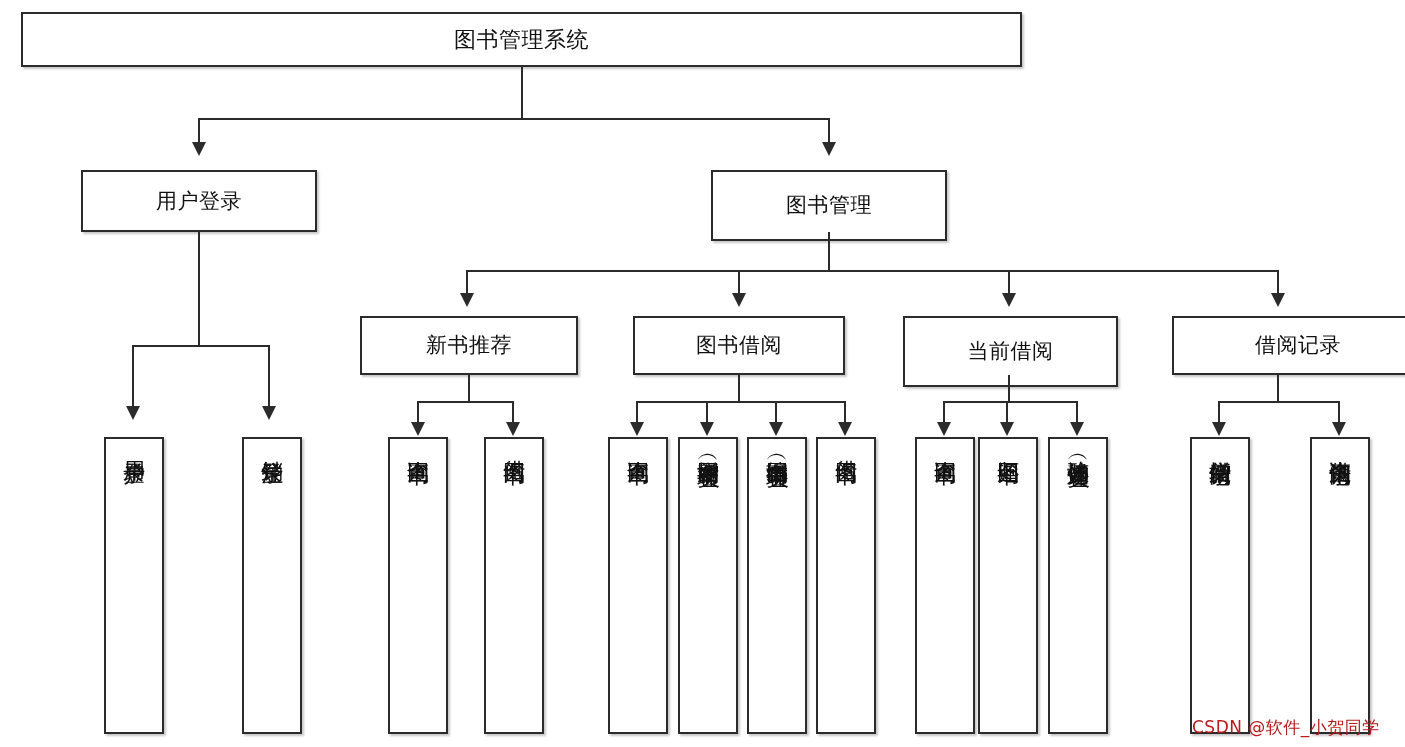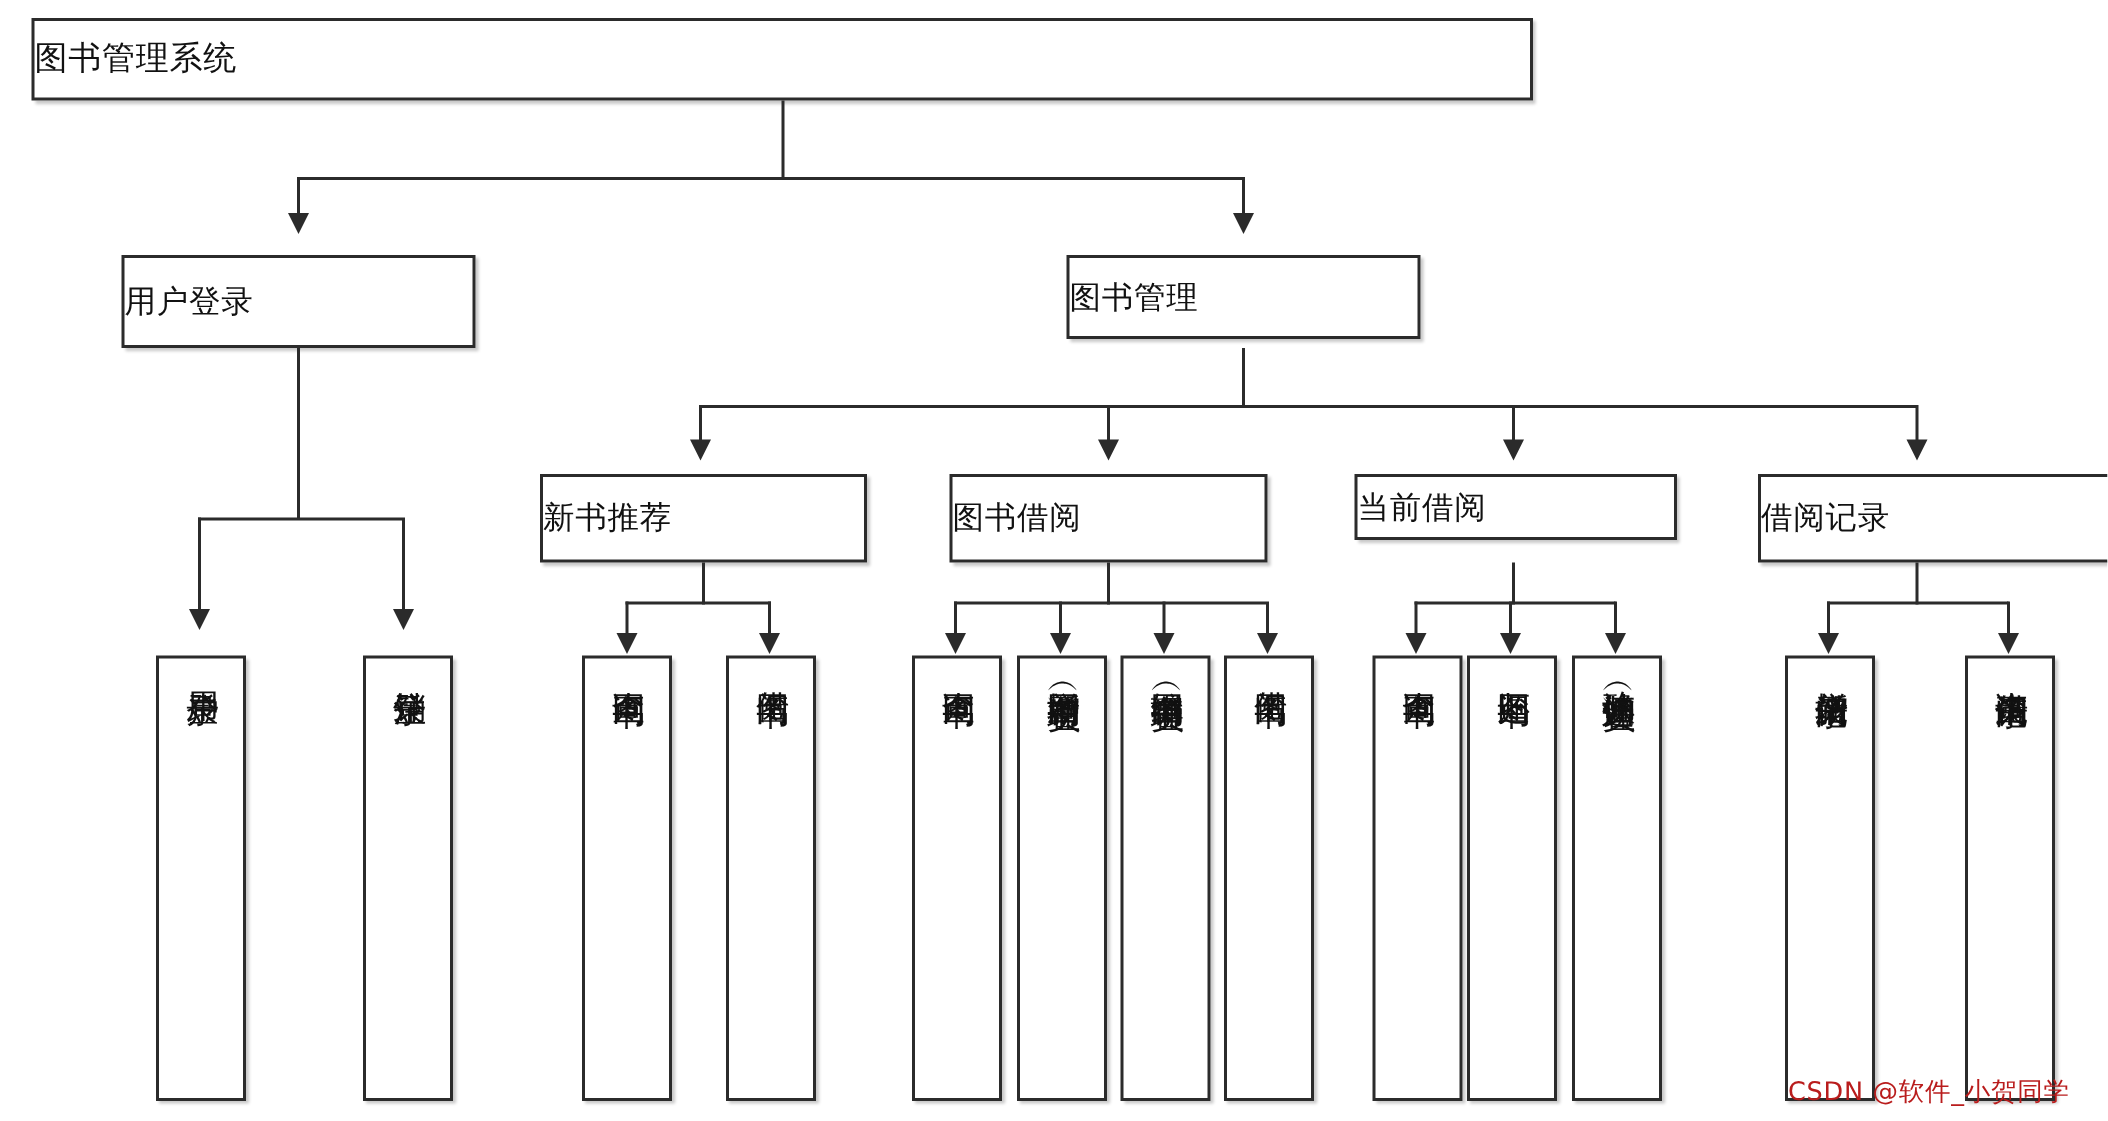--- a/index.html
+++ b/index.html
@@ -16,20 +16,21 @@
   }
   
   .node{
     position:absolute;
     box-sizing:border-box;
     background:#ffffff;
     border:2px solid #2b2b2b;
     box-shadow:2px 2px 2px rgba(0,0,0,0.22);
     display:flex;
     align-items:center;
+    justify-content:center;
     color:#111111;
   }
   .node .lbl{
     display:block;
     text-align:center;
     line-height:1.25;
     letter-spacing:0.5px;
     white-space:pre;
   }
   
@@ -85,21 +86,21 @@
   <div class="ln h" style="left:198px;top:118px;width:632px;height:2px;"></div>
   <div class="ln v" style="left:198px;top:118px;width:2px;height:25px;"></div>
   <div class="arrow" style="left:192px;top:142px;"></div>
   <div class="ln v" style="left:828px;top:118px;width:2px;height:25px;"></div>
   <div class="arrow" style="left:822px;top:142px;"></div>
 
   <div class="node h" style="left:81px;top:170px;width:236px;height:62px;">
     <span class="lbl">用户登录</span>
   </div>
 
-  <div class="node h" style="left:711px;top:170px;width:236px;height:56px;">
+  <div class="node h" style="left:711px;top:170px;width:236px;height:71px;">
     <span class="lbl">图书管理</span>
   </div>
 
   <div class="ln v" style="left:198px;top:232px;width:2px;height:114px;"></div>
   <div class="ln h" style="left:132px;top:345px;width:136px;height:2px;"></div>
   <div class="ln v" style="left:132px;top:345px;width:2px;height:62px;"></div>
   <div class="arrow" style="left:126px;top:406px;"></div>
   <div class="ln v" style="left:268px;top:345px;width:2px;height:62px;"></div>
   <div class="arrow" style="left:262px;top:406px;"></div>
 
@@ -113,21 +114,21 @@
   <div class="arrow" style="left:1002px;top:293px;"></div>
   <div class="ln v" style="left:1277px;top:270px;width:2px;height:24px;"></div>
   <div class="arrow" style="left:1271px;top:293px;"></div>
 
   <div class="node h" style="left:360px;top:316px;width:218px;height:59px;">
     <span class="lbl">新书推荐</span>
   </div>
   <div class="node h" style="left:633px;top:316px;width:212px;height:59px;">
     <span class="lbl">图书借阅</span>
   </div>
-  <div class="node h" style="left:903px;top:316px;width:215px;height:44px;">
+  <div class="node h" style="left:903px;top:316px;width:215px;height:71px;">
     <span class="lbl">当前借阅</span>
   </div>
   <div class="node h" style="left:1172px;top:316px;width:252px;height:59px;">
     <span class="lbl">借阅记录</span>
   </div>
 
   <div class="ln v" style="left:468px;top:375px;width:2px;height:28px;"></div>
   <div class="ln h" style="left:417px;top:401px;width:97px;height:2px;"></div>
   <div class="ln v" style="left:417px;top:401px;width:2px;height:22px;"></div>
   <div class="arrow" style="left:411px;top:422px;"></div>

